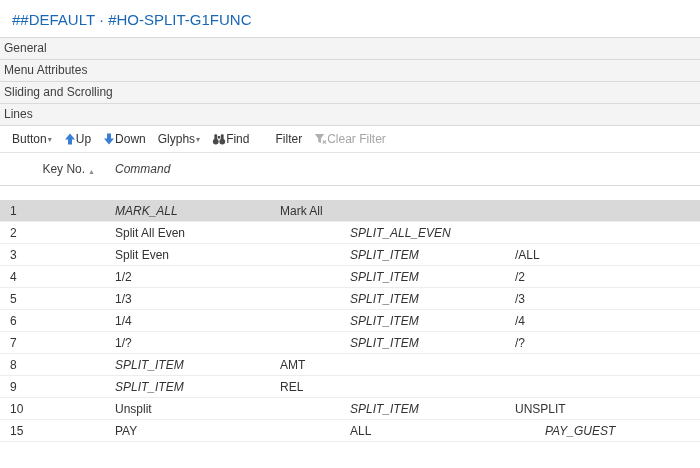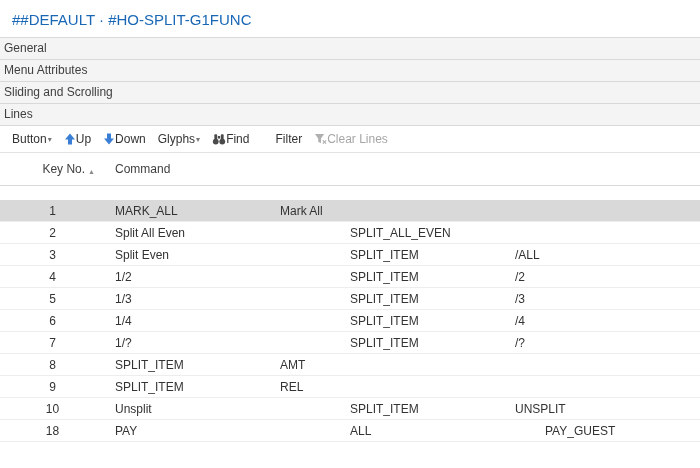--- a/index.html
+++ b/index.html
@@ -59,23 +59,23 @@
     border-top: 1px solid #e3e3e3;
     border-bottom: 1px solid #d9d9d9;
     color: #404040;
   }
   .cell, .hcell {
     padding: 0 10px;
     overflow: hidden;
     white-space: nowrap;
     text-overflow: ellipsis;
   }
-  .col-key   { width: 105px; text-align: center; flex: 0 0 auto; }
+  .col-key   { width: 105px; text-align: left; flex: 0 0 auto; }
   .col-desc  { width: 235px; flex: 0 0 auto; }
-  .col-cmd   { width: 165px; flex: 0 0 auto; }
+  .col-cmd   { width: 165px; flex: 0 0 auto; font-style: italic; }
   .col-param { width: 195px; flex: 0 0 auto; }
   .hcell-key-wrap { display: inline-flex; align-items: center; gap: 3px; justify-content: flex-end; width: 100%; }
   .sort-arrow { font-size: 7px; color: #8d8d8d; position: relative; top: 2px; }
   .grid-spacer { height: 14px; }
   .trow {
     display: flex;
     height: 22px;
     align-items: center;
     border-bottom: 1px solid var(--row-border, #ededed);
     cursor: default;
@@ -135,21 +135,21 @@
     </div>
     <div class="tb-gap"></div>
     <div class="tb-item">
       <span>Filter</span>
     </div>
     <div class="tb-item disabled">
       <svg class="icon-svg" width="13" height="12" viewBox="0 0 14 13">
         <path d="M1 1 H11 L7.5 6 V11 L4.5 9.5 V6 Z" fill="#b0b0b0"></path>
         <path d="M9.5 8 L13 11.5 M13 8 L9.5 11.5" stroke="#b0b0b0" stroke-width="1.4"></path>
       </svg>
-      <span>Clear Lines</span>
+      <span>Clear Filter</span>
     </div>
   </div>
 
   <div class="grid">
     <div class="grid-header">
       <div class="hcell col-key">
         <span class="hcell-key-wrap">
           <span>Key No.</span>
           <span class="sort-arrow">▲</span>
         </span>
@@ -210,21 +210,21 @@
           <div class="cell col-cmd">SPLIT_ITEM</div>
           <div class="cell col-param">REL</div>
         </div>
         <div class="trow">
           <div class="cell col-key">10</div>
           <div class="cell col-desc">Unsplit</div>
           <div class="cell col-cmd">SPLIT_ITEM</div>
           <div class="cell col-param">UNSPLIT</div>
         </div>
         <div class="trow">
-          <div class="cell col-key">18</div>
+          <div class="cell col-key">15</div>
           <div class="cell col-desc">PAY</div>
           <div class="cell col-param">ALL</div>
           <div class="cell col-cmd">PAY_GUEST</div>
         </div>
       </div>
   </div>
 
 </div>
 
 </body></html>

